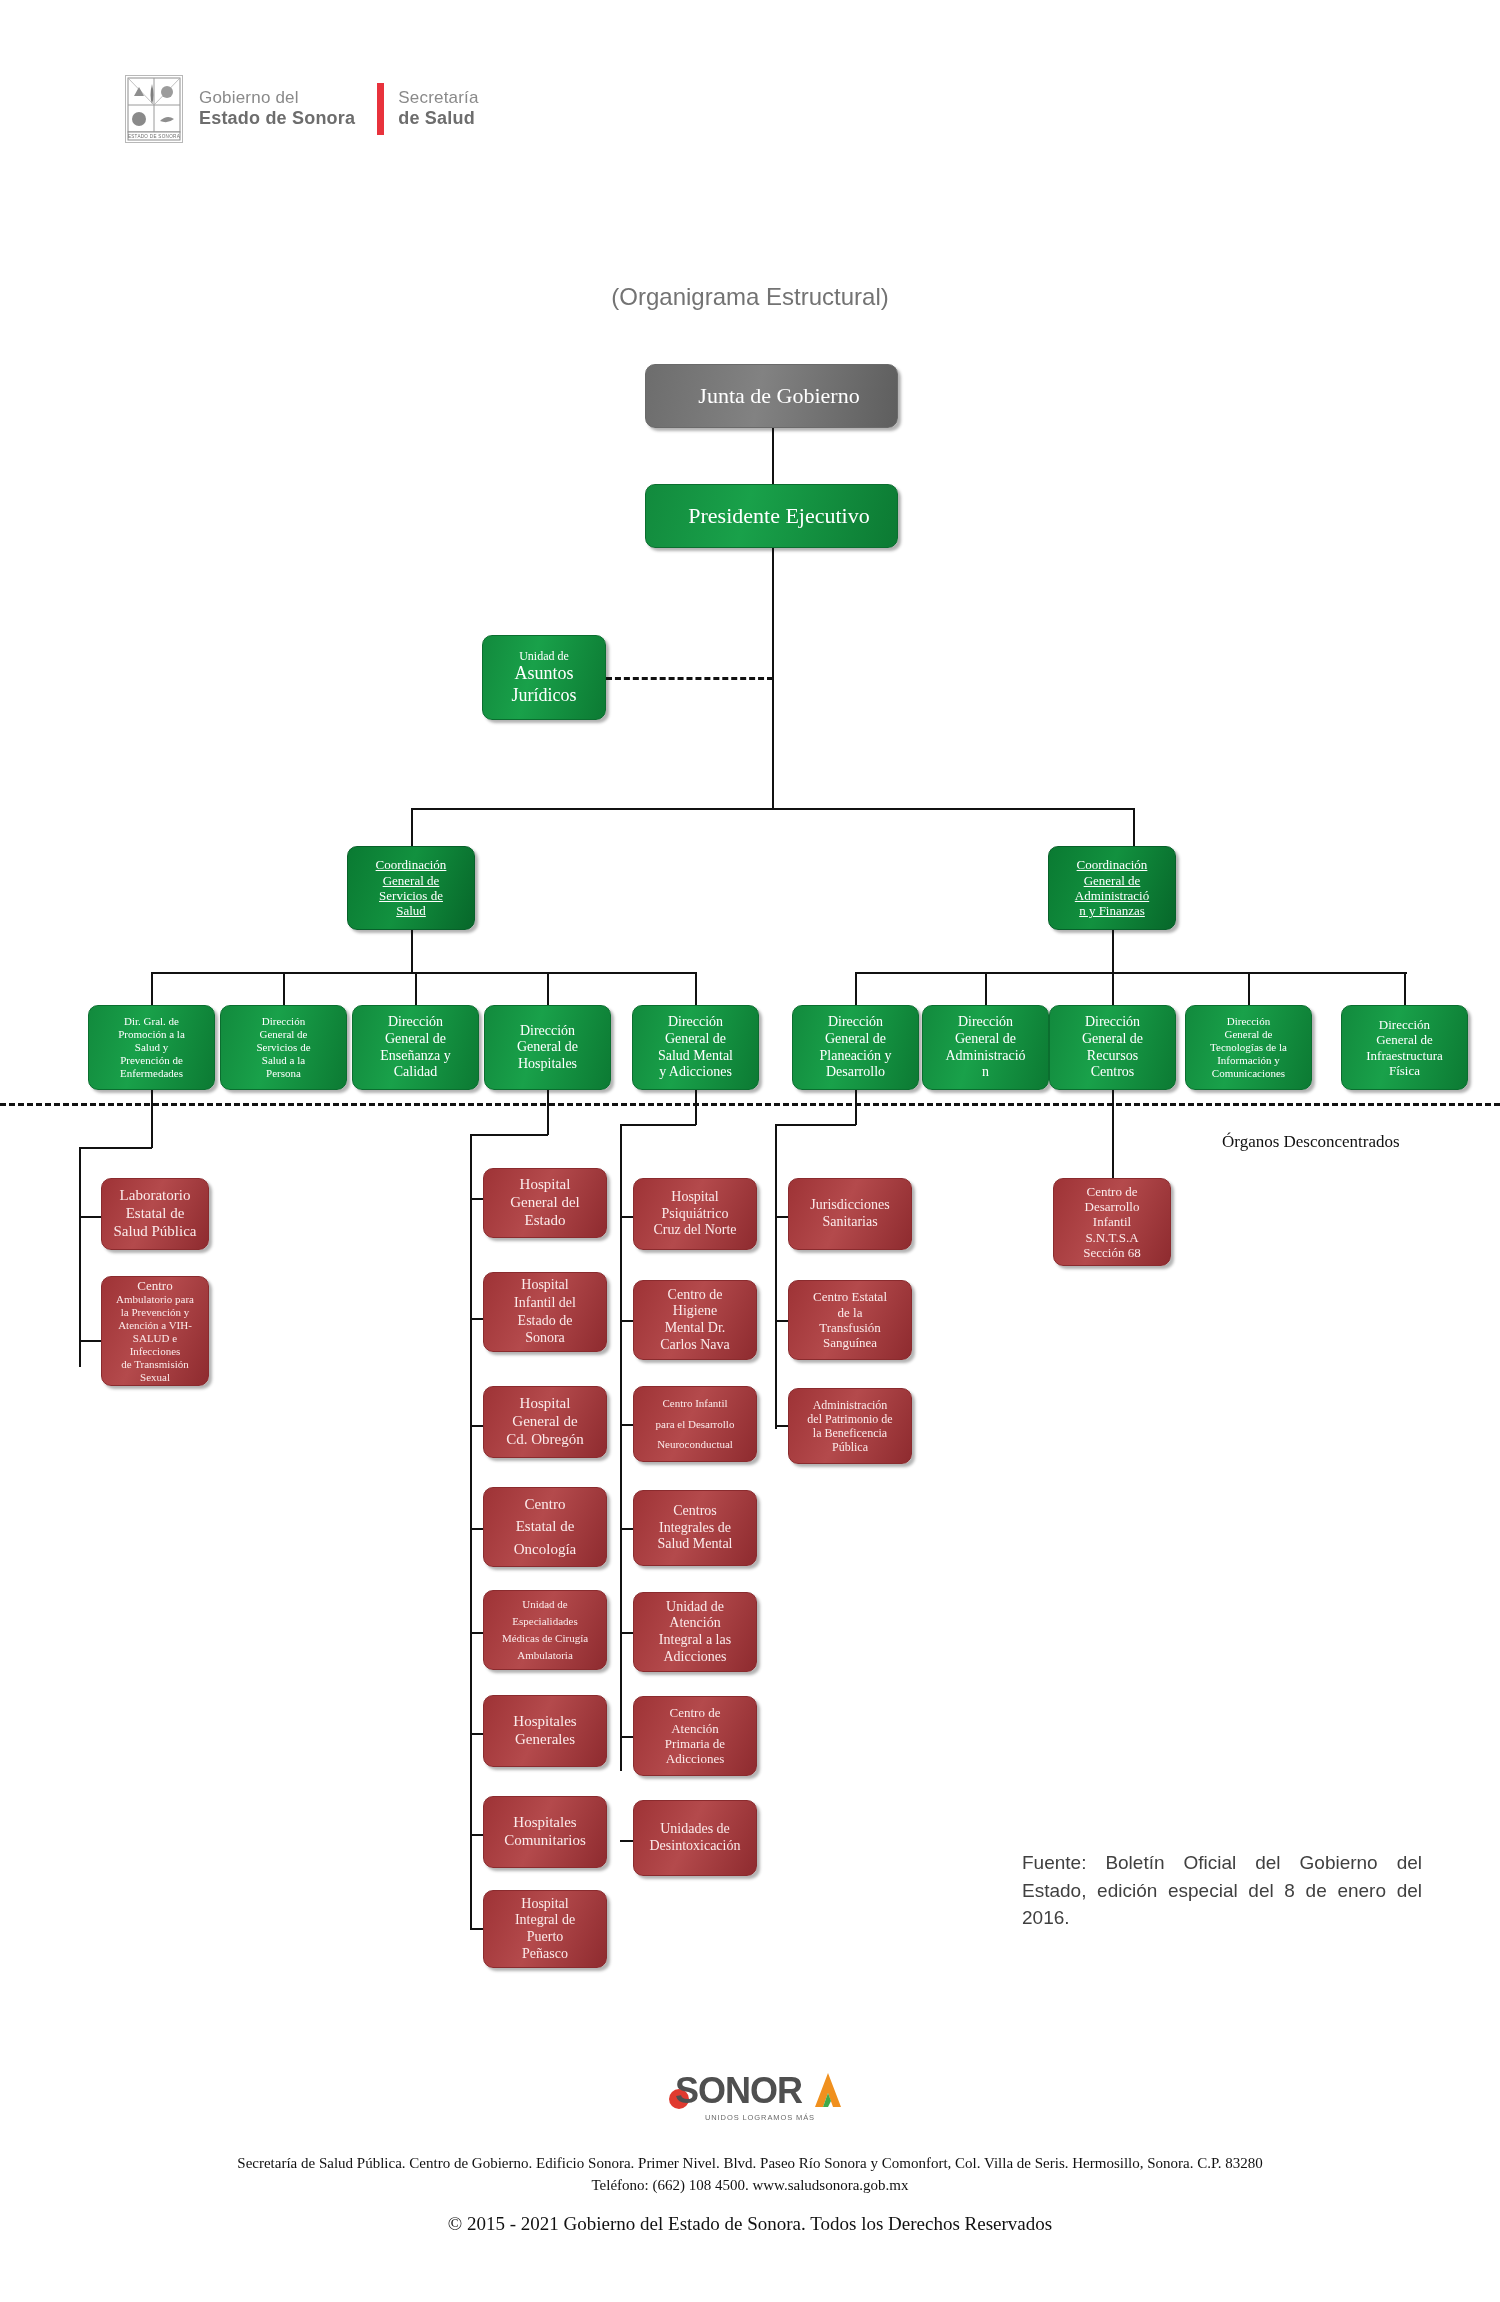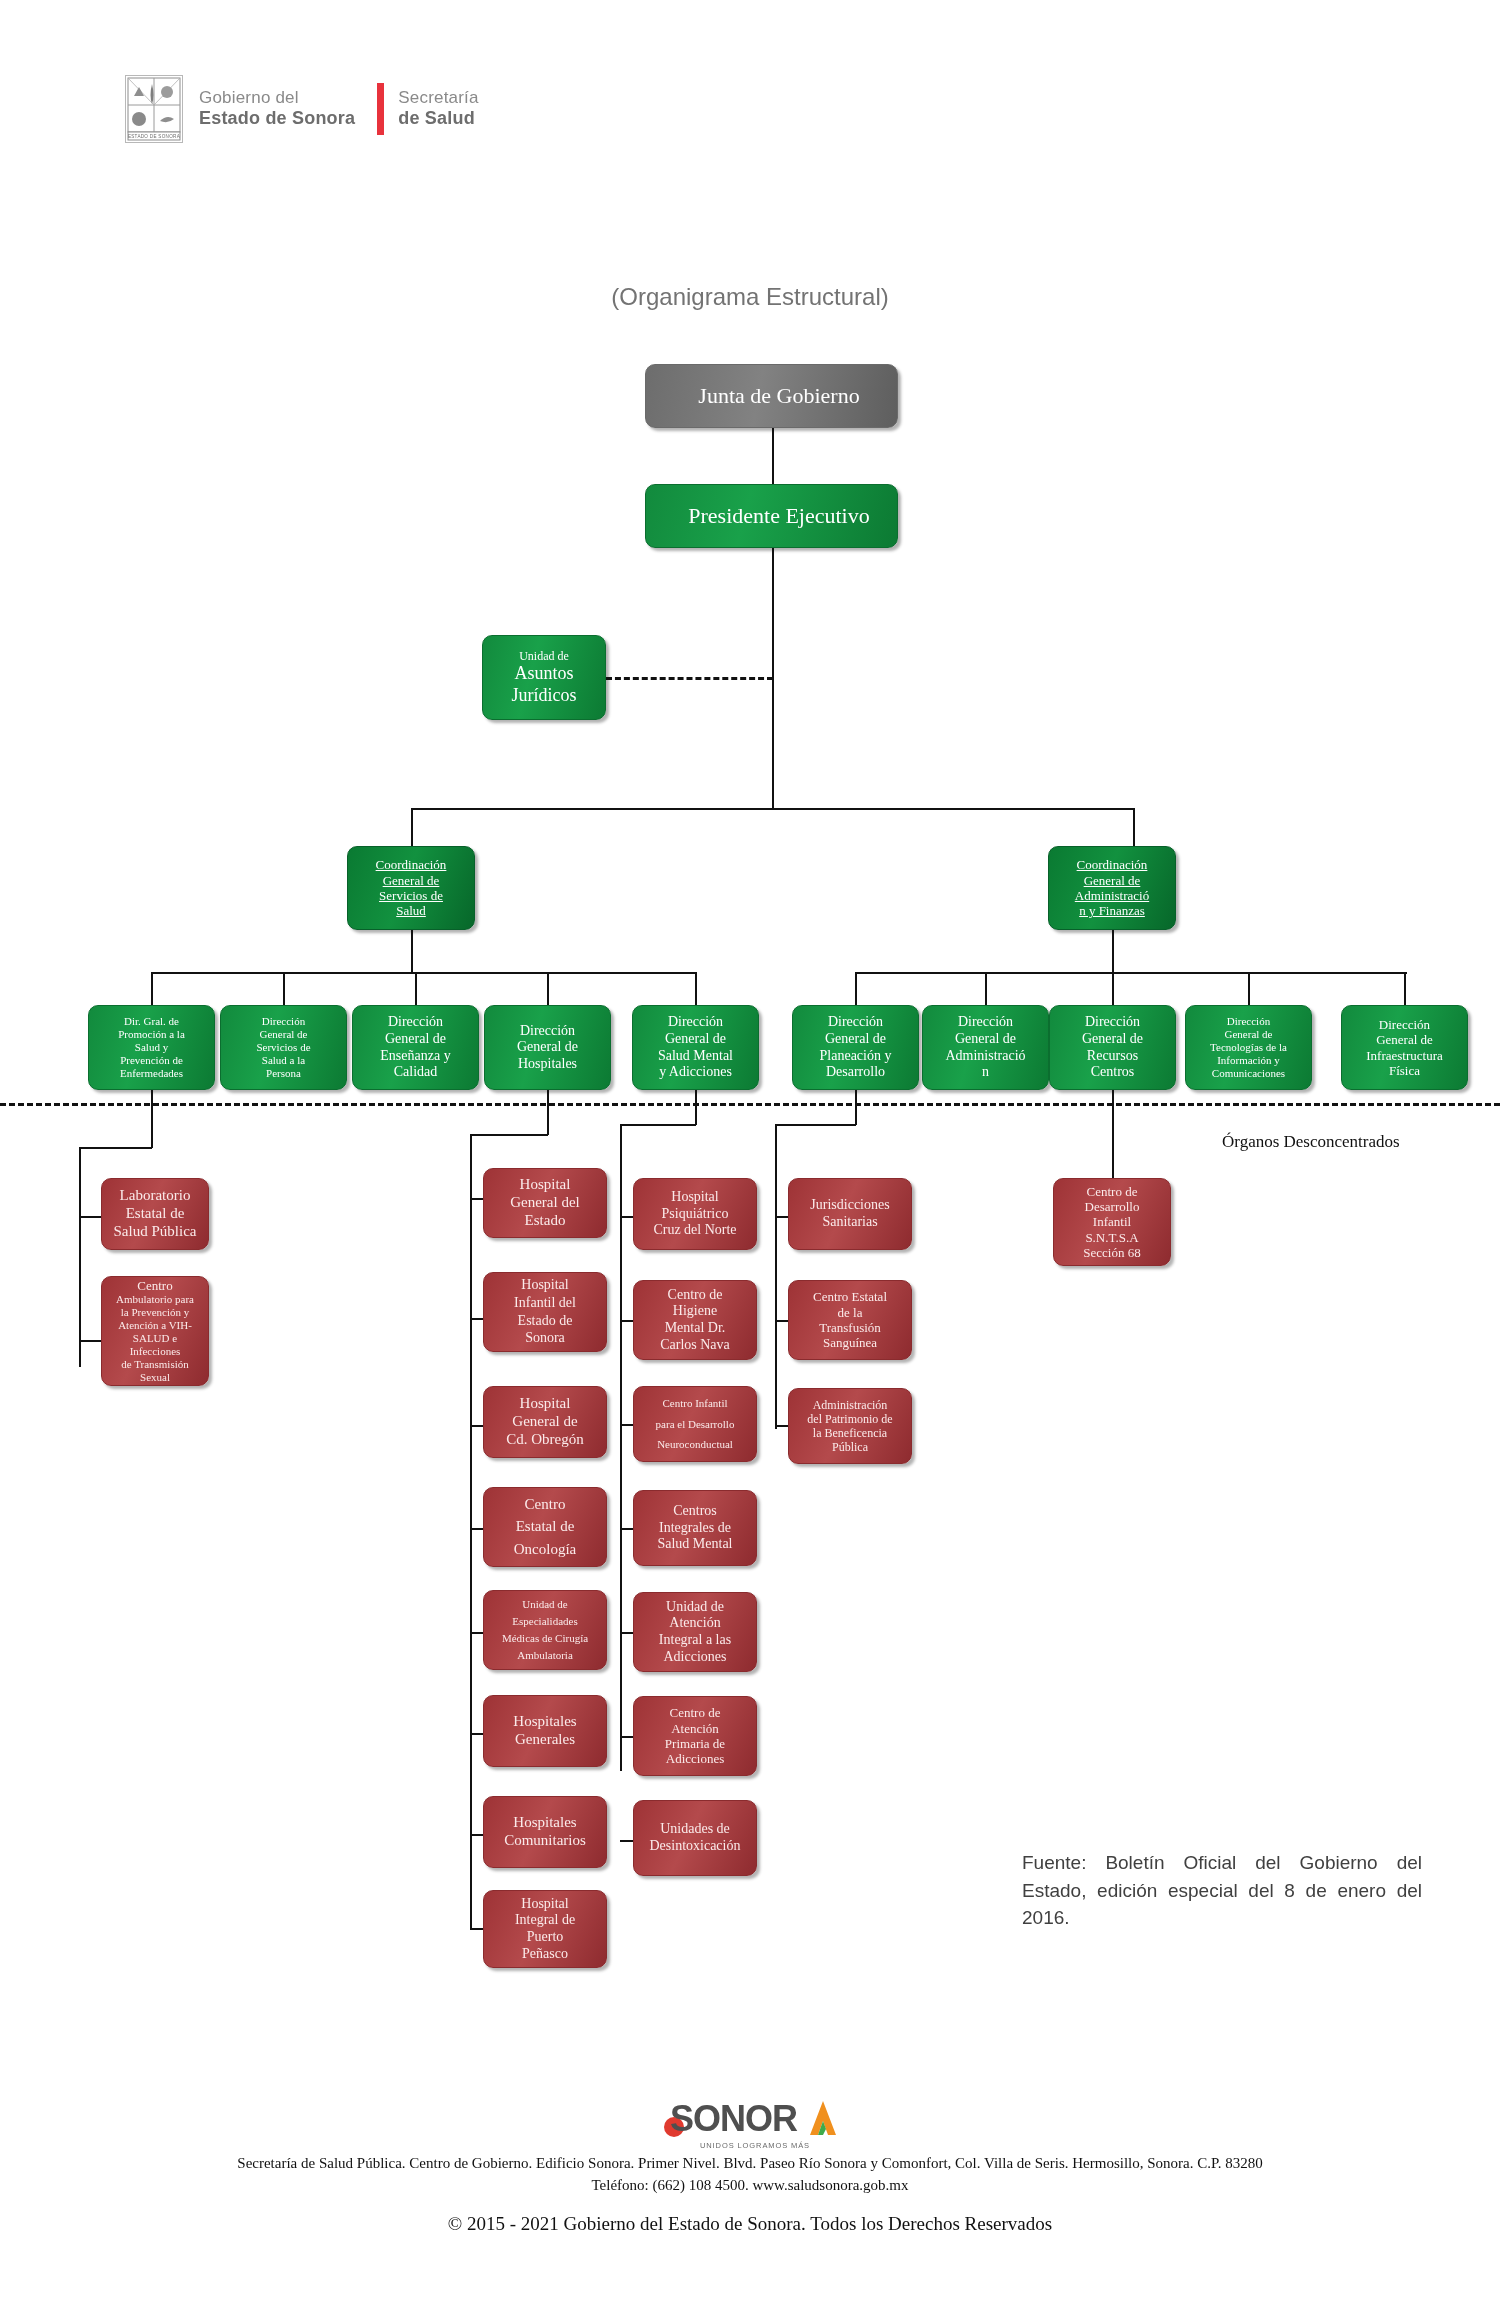--- a/index.html
+++ b/index.html
@@ -80,21 +80,21 @@
   }
 
   
   .source-note{
     position:absolute;left:1022px;top:1849px;width:400px;
     font-family:"Liberation Sans",sans-serif;font-size:19px;color:#404040;
     line-height:1.45;text-align:justify;
   }
 
   
-  .sonora-logo{position:absolute;left:660px;top:2063px;width:200px;margin-top:28px;}
+  .sonora-logo{position:absolute;left:660px;top:2063px;width:200px;text-align:center;}
   .footer-line{
     position:absolute;left:0;width:1500px;text-align:center;
     font-family:"Liberation Serif",serif;color:#111;
   }
   .f1{top:2155px;font-size:15px;}
   .f2{top:2177px;font-size:15px;}
   .f3{top:2213px;font-size:19px;}
 
   .fs-11{font-size:11px;}
   .fs-12{font-size:12px;}

